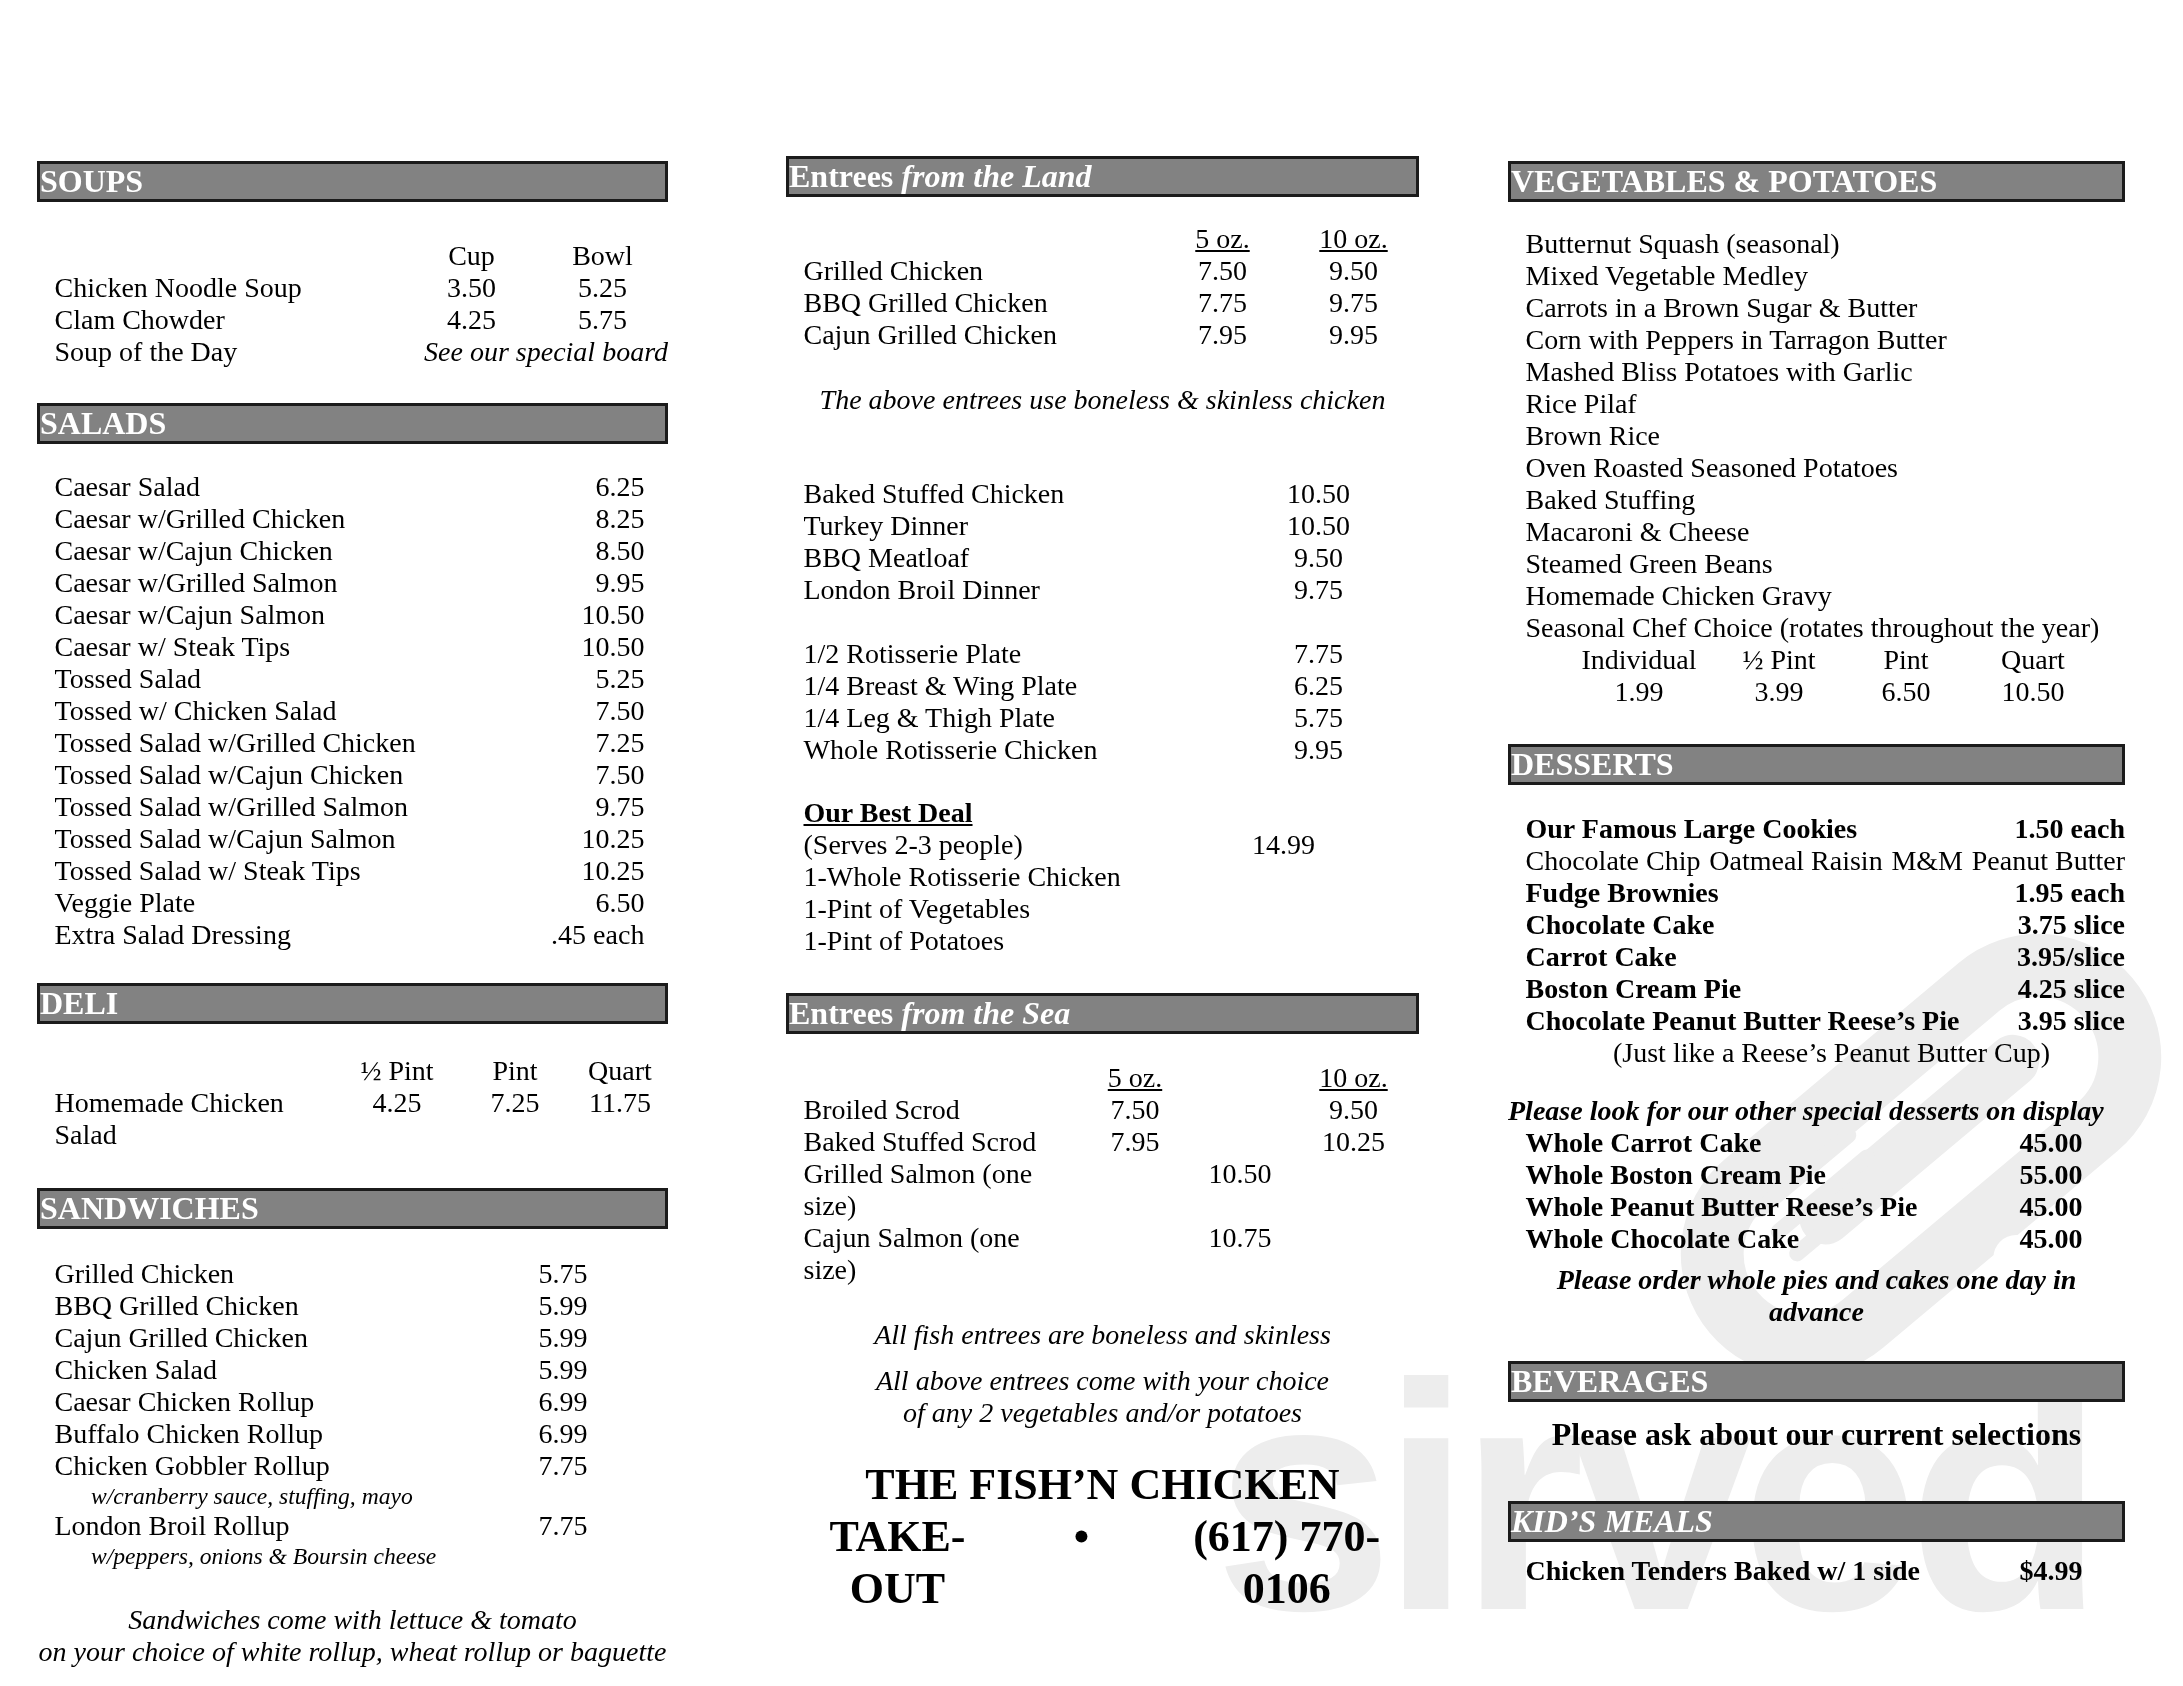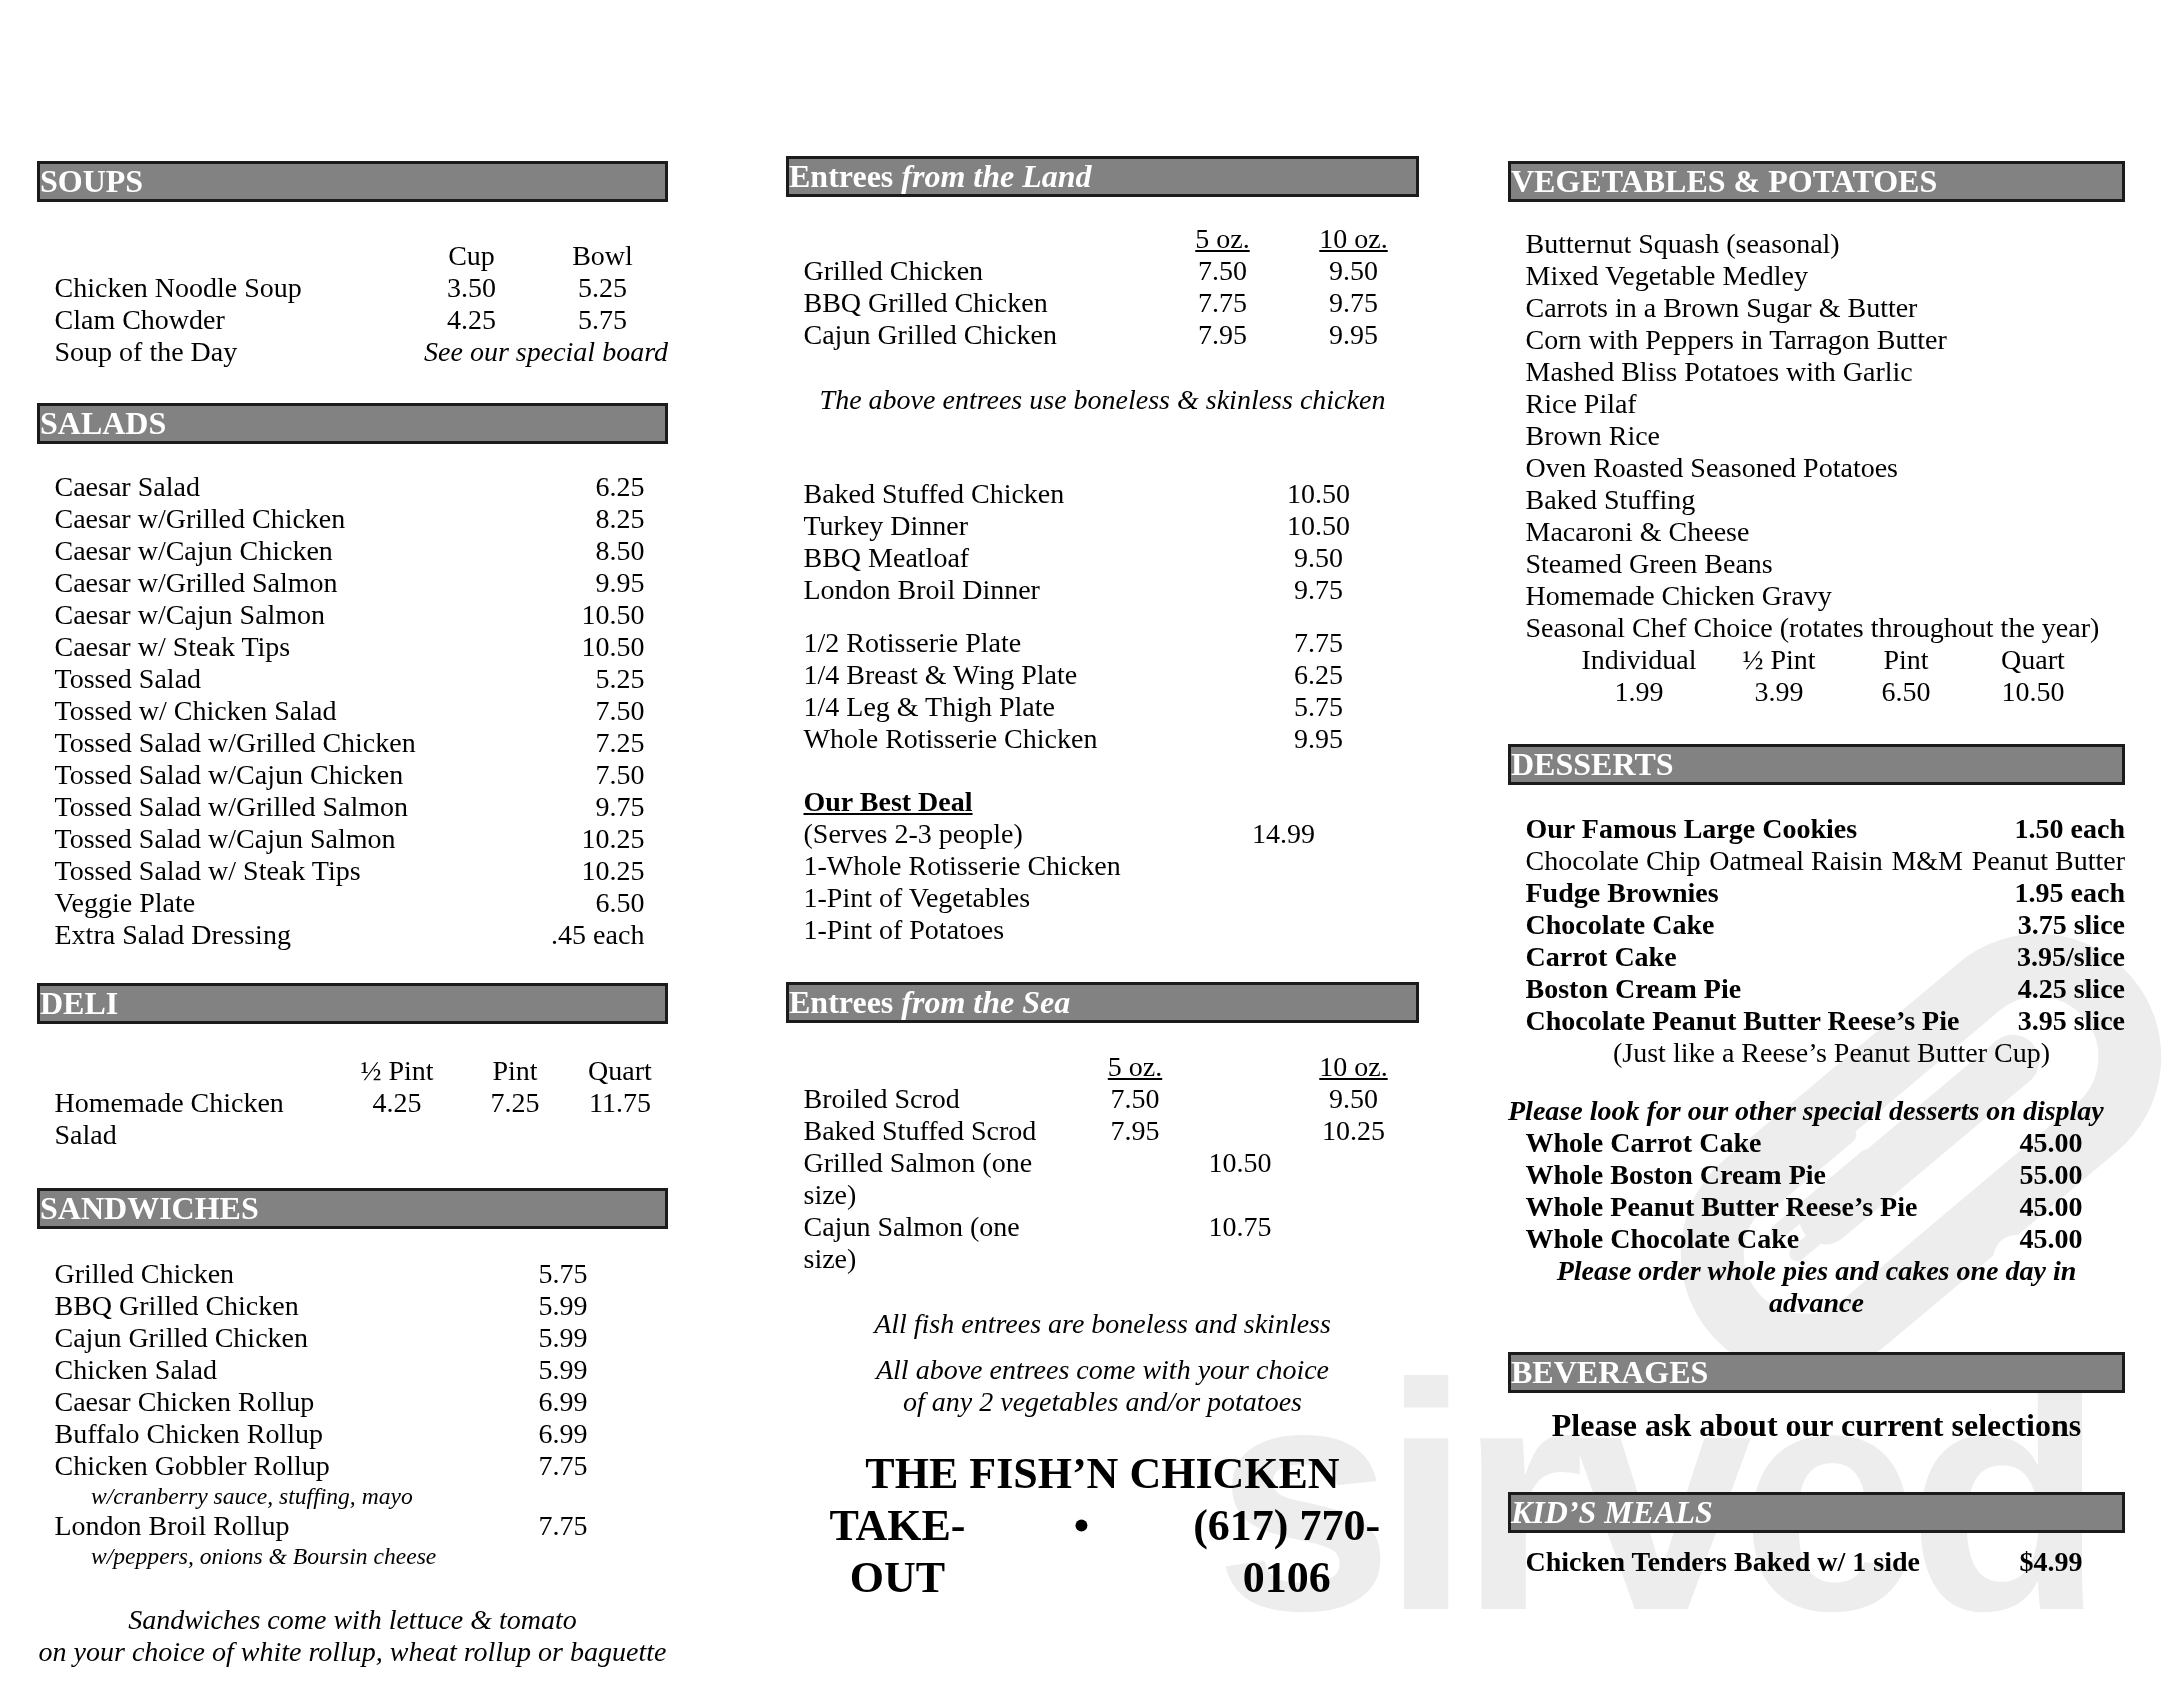--- a/index.html
+++ b/index.html
@@ -267,21 +267,21 @@
         <div class="r g-one">
             <span>BBQ Meatloaf</span>
             <span class="c">9.50</span>
           </div>
         <div class="r g-one">
             <span>London Broil Dinner</span>
             <span class="c">9.75</span>
           </div>
       </div>
 
-      <div style="margin-top:21px;">
+      <div style="margin-top:32px;">
         <div class="r g-one">
             <span>1/2 Rotisserie Plate</span>
             <span class="c">7.75</span>
           </div>
         <div class="r g-one">
             <span>1/4 Breast &amp; Wing Plate</span>
             <span class="c">6.25</span>
           </div>
         <div class="r g-one">
             <span>1/4 Leg &amp; Thigh Plate</span>
@@ -440,21 +440,21 @@
           </div>
         <div class="r g-whole b">
             <span>Whole Peanut Butter Reese’s Pie</span>
             <span class="c">45.00</span>
           </div>
         <div class="r g-whole b">
             <span>Whole Chocolate Cake</span>
             <span class="c">45.00</span>
           </div>
       </div>
-      <div class="r b it center" style="padding-left:0;">Please order whole pies and cakes one day in advance</div>
+      <div class="r b it center" style="padding-left:0;margin-top:9px;">Please order whole pies and cakes one day in advance</div>
     </section>
 
     <section>
       <div class="bar" style="margin-top:33px;">
         <span>BEVERAGES</span>
       </div>
       <div class="bev-note" style="margin-top:14px;">Please ask about our current selections</div>
     </section>
 
     <section>

